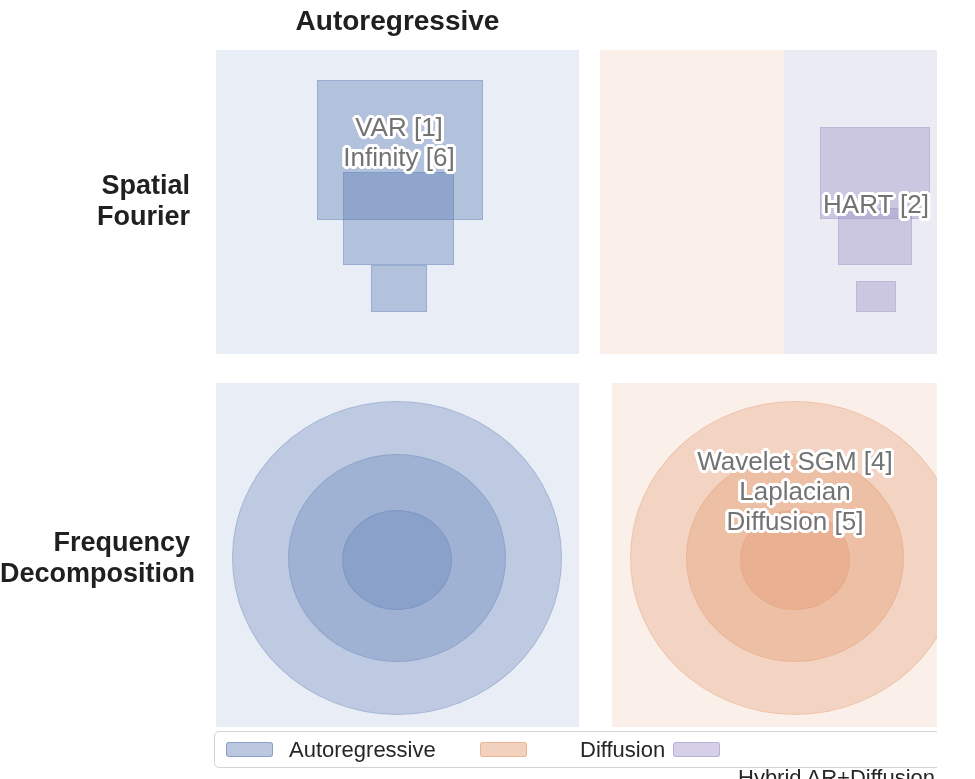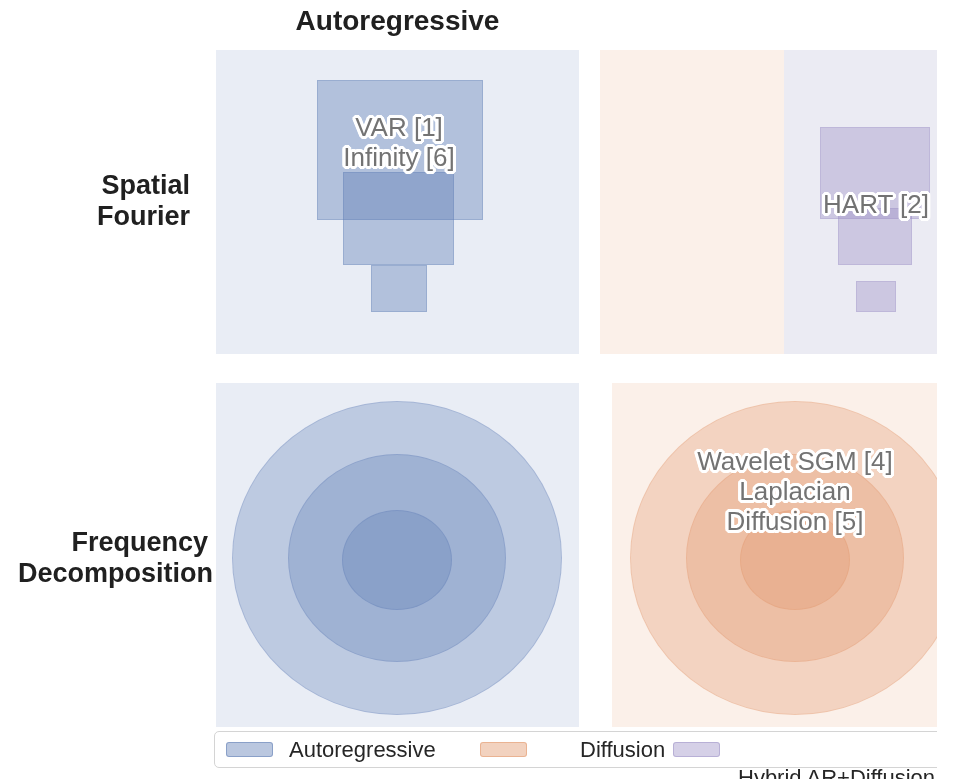--- a/index.html
+++ b/index.html
@@ -13,21 +13,21 @@
     font-size:28px;font-weight:bold;text-align:center;color:#202020;
   }
   .col-header.c1{left:216px;width:363px;}
   .col-header.c2{left:600px;width:366px;}
   .row-label{
     position:absolute;left:0;width:190px;text-align:right;
     font-size:27px;font-weight:bold;line-height:31px;color:#202020;
     white-space:pre-line;
   }
   .row-label.r1{top:170px;}
-  .row-label.r2{top:527px;padding-left:18px;}
+  .row-label.r2{top:527px;}
   
   .cell{position:absolute;}
   .cell-tl{left:216px;top:50px;width:363px;height:304px;background:#e9edf5;}
   .cell-tr{left:600px;top:50px;width:366px;height:304px;}
   .cell-tr .bg-peach{position:absolute;left:0;top:0;width:184px;height:304px;background:#fbf0e9;}
   .cell-tr .bg-lavender{position:absolute;left:184px;top:0;width:182px;height:304px;background:#ebebf3;}
   .cell-bl{left:216px;top:383px;width:363px;height:344px;background:#e9edf5;}
   .cell-br{left:600px;top:383px;width:366px;height:344px;background:#fbf0e9;margin-left:12px;}
   
   .shape{position:absolute;box-sizing:border-box;}

